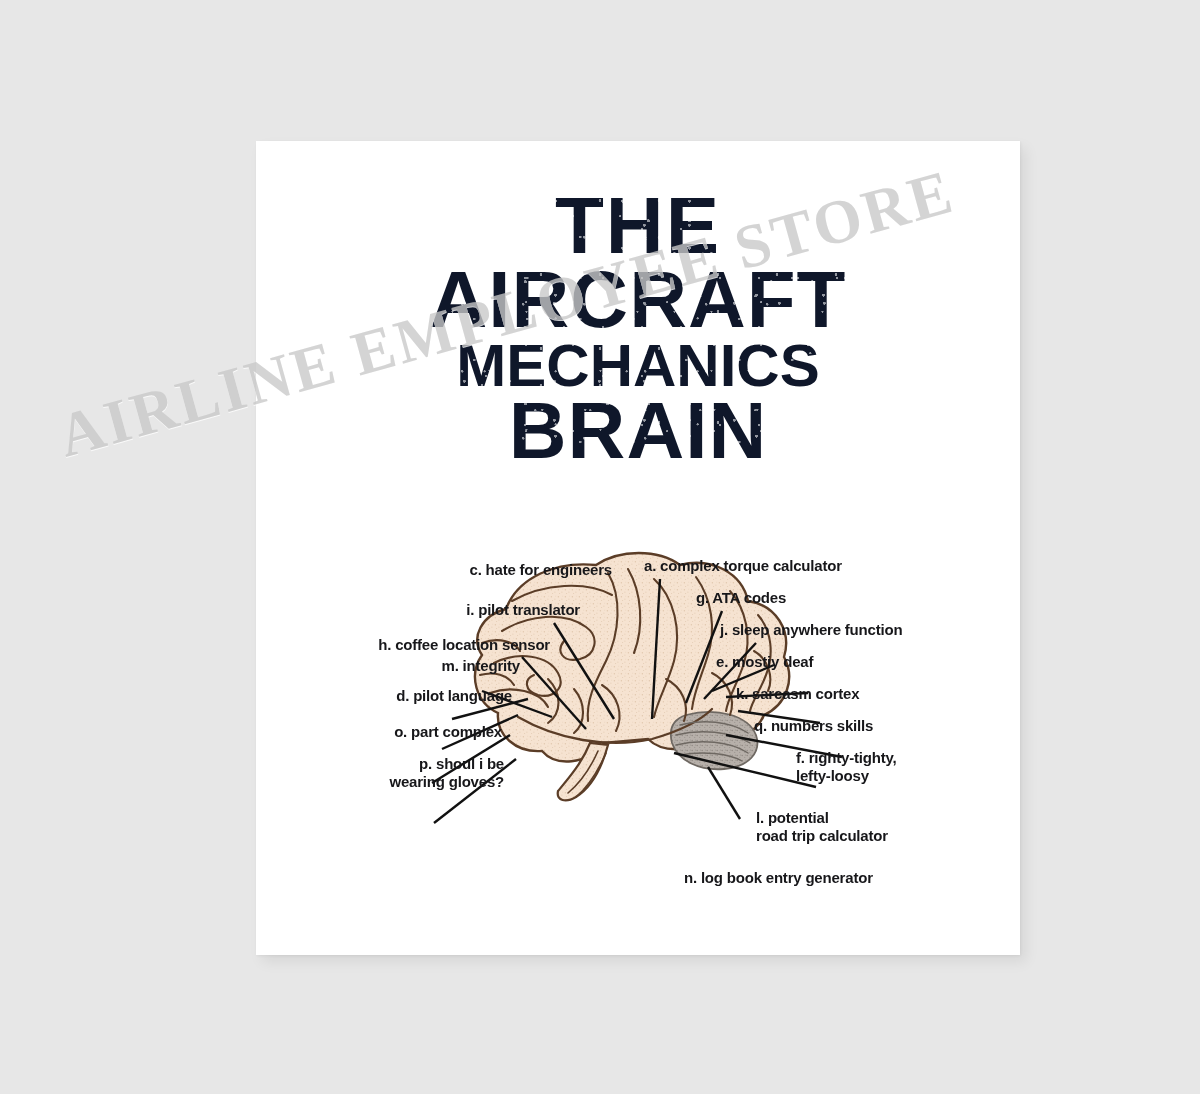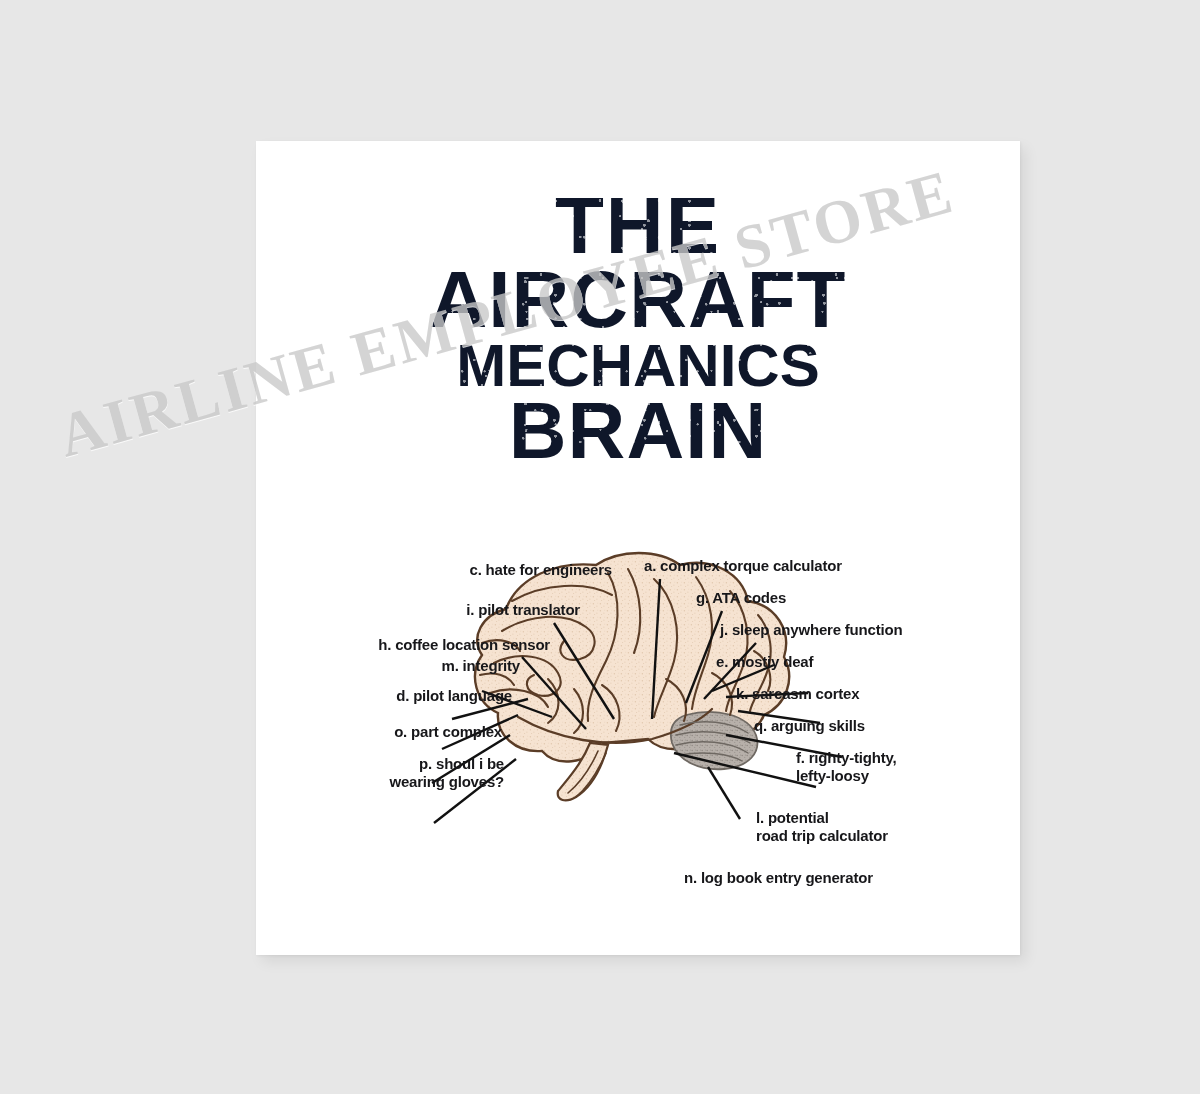--- a/index.html
+++ b/index.html
@@ -278,21 +278,21 @@
     <div class="dlabel left" style="right:508px; top:148px;">d. pilot language</div>
     <div class="dlabel left" style="right:518px; top:184px;">o. part complex</div>
     <div class="dlabel left" style="right:516px; top:216px;">p. shoul i be
 wearing gloves?</div>
 
     <div class="dlabel right" style="left:388px; top:18px;">a. complex torque calculator</div>
     <div class="dlabel right" style="left:440px; top:50px;">g. ATA codes</div>
     <div class="dlabel right" style="left:464px; top:82px;text-align:right;">j. sleep anywhere function</div>
     <div class="dlabel right" style="left:460px; top:114px;text-align:right;">e. mostiy deaf</div>
     <div class="dlabel right" style="left:480px; top:146px;">k. sarcasm cortex</div>
-    <div class="dlabel right" style="left:498px; top:178px;">q. arguing skills</div>
+    <div class="dlabel right" style="left:498px; top:178px;">q. numbers skills</div>
     <div class="dlabel right" style="left:540px; top:210px;">f. righty-tighty,
 lefty-loosy</div>
     <div class="dlabel right" style="left:500px; top:270px;">l. potential
 road trip calculator</div>
     <div class="dlabel right" style="left:428px; top:330px;">n. log book entry generator</div>
 
   </div>
 </div>
 
 <div id="watermark">AIRLINE EMPLOYEE STORE</div>

